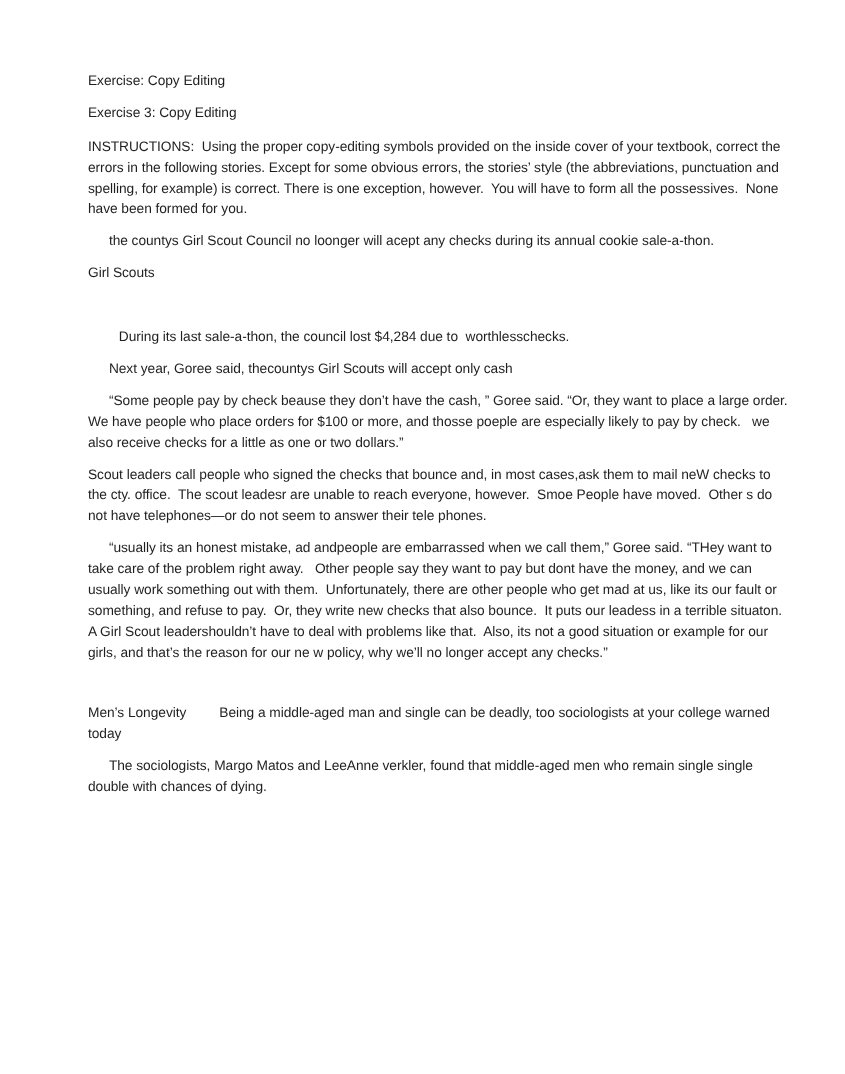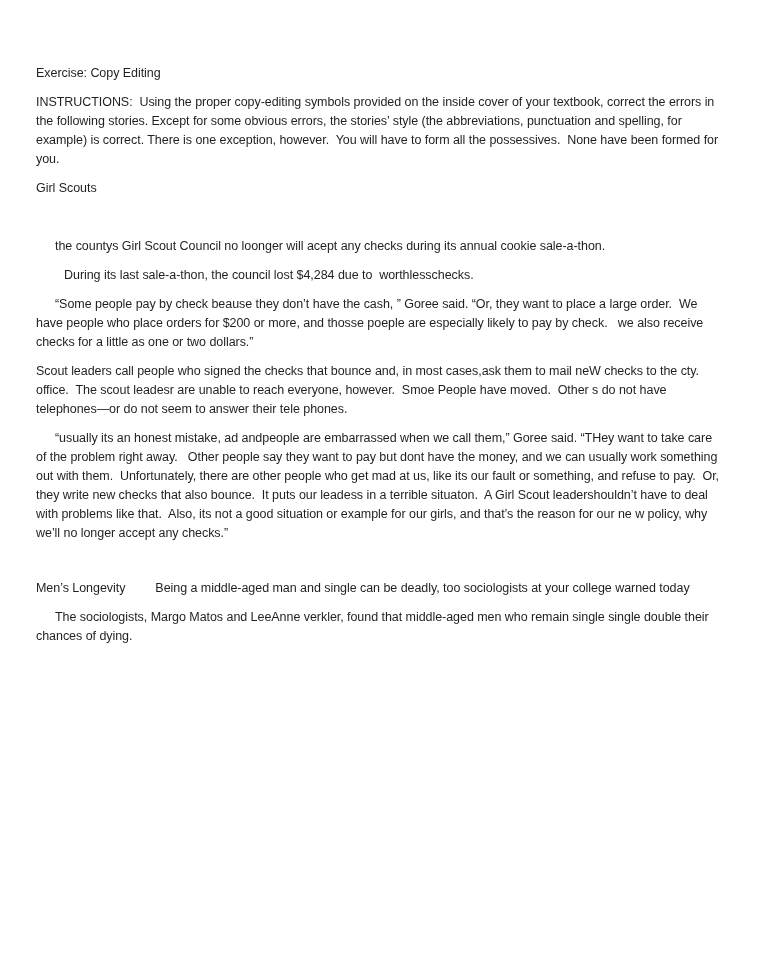--- a/index.html
+++ b/index.html
@@ -9,21 +9,21 @@
   }
   body {
     width: 768px;
     height: 976px;
     overflow: hidden;
   }
   .page {
     box-sizing: border-box;
     width: 768px;
     height: 976px;
-    padding: 64px 48px 0 36px;
+    padding: 64px 48px 0 80px;
     font-family: "Liberation Sans", sans-serif;
     font-size: 12.5px;
     line-height: 19px;
     letter-spacing: -0.05px;
     color: #1f1f1f;
     background: #ffffff;
   }
   .para {
     margin: 0 0 10px 0;
     white-space: pre-wrap;
@@ -40,35 +40,37 @@
     width: 30px;
   }
 </style>
 </head>
 <body>
 
 <div class="page">
 
   <p class="para heading-line">Exercise: Copy Editing</p>
 
+  <p class="para heading-line second">Exercise 3: Copy Editing</p>
 
   <p class="para instructions">INSTRUCTIONS:  Using the proper copy-editing symbols provided on the inside cover of your textbook, correct the errors in the following stories. Except for some obvious errors, the stories’ style (the abbreviations, punctuation and spelling, for example) is correct. There is one exception, however.  You will have to form all the possessives.  None have been formed for you.</p>
 
+  <p class="para ind">the countys Girl Scout Council no loonger will acept any checks during its annual cookie sale-a-thon.</p>
+
   <p class="para story-slug">Girl Scouts</p>
-
-  <p class="para ind">the countys Girl Scout Council no loonger will acept any checks during its annual cookie sale-a-thon.</p>
 
   <p class="para ind2">During its last sale-a-thon, the council lost $4,284 due to  worthlesschecks.</p>
 
 
+  <p class="para ind">Next year, Goree said, thecountys Girl Scouts will accept only cash</p>
 
 
-  <p class="para ind">“Some people pay by check beause they don’t have the cash, ” Goree said. “Or, they want to place a large order.  We have people who place orders for $200 or more, and thosse poeple are especially likely to pay by check.   we also receive checks for a little as one or two dollars.”</p>
+  <p class="para ind">“Some people pay by check beause they don’t have the cash, ” Goree said. “Or, they want to place a large order.  We have people who place orders for $100 or more, and thosse poeple are especially likely to pay by check.   we also receive checks for a little as one or two dollars.”</p>
 
   <p class="para">Scout leaders call people who signed the checks that bounce and, in most cases,ask them to mail neW checks to the cty. office.  The scout leadesr are unable to reach everyone, however.  Smoe People have moved.  Other s do not have telephones—or do not seem to answer their tele phones.</p>
 
   <p class="para ind">“usually its an honest mistake, ad andpeople are embarrassed when we call them,” Goree said. “THey want to take care of the problem right away.   Other people say they want to pay but dont have the money, and we can usually work something out with them.  Unfortunately, there are other people who get mad at us, like its our fault or something, and refuse to pay.  Or, they write new checks that also bounce.  It puts our leadess in a terrible situaton.  A Girl Scout leadershouldn’t have to deal with problems like that.  Also, its not a good situation or example for our girls, and that’s the reason for our ne w policy, why we’ll no longer accept any checks.”</p>
 
   <p class="para story2-lead"><span>Men’s Longevity</span><span class="tab-gap"></span><span>Being a middle-aged man and single can be deadly, too sociologists at your college warned today</span></p>
 
-  <p class="para ind">The sociologists, Margo Matos and LeeAnne verkler, found that middle-aged men who remain single single double their chances of dying.</p>
+  <p class="para ind">The sociologists, Margo Matos and LeeAnne verkler, found that middle-aged men who remain single single double with chances of dying.</p>
 
 </div>
 
 </body></html>

